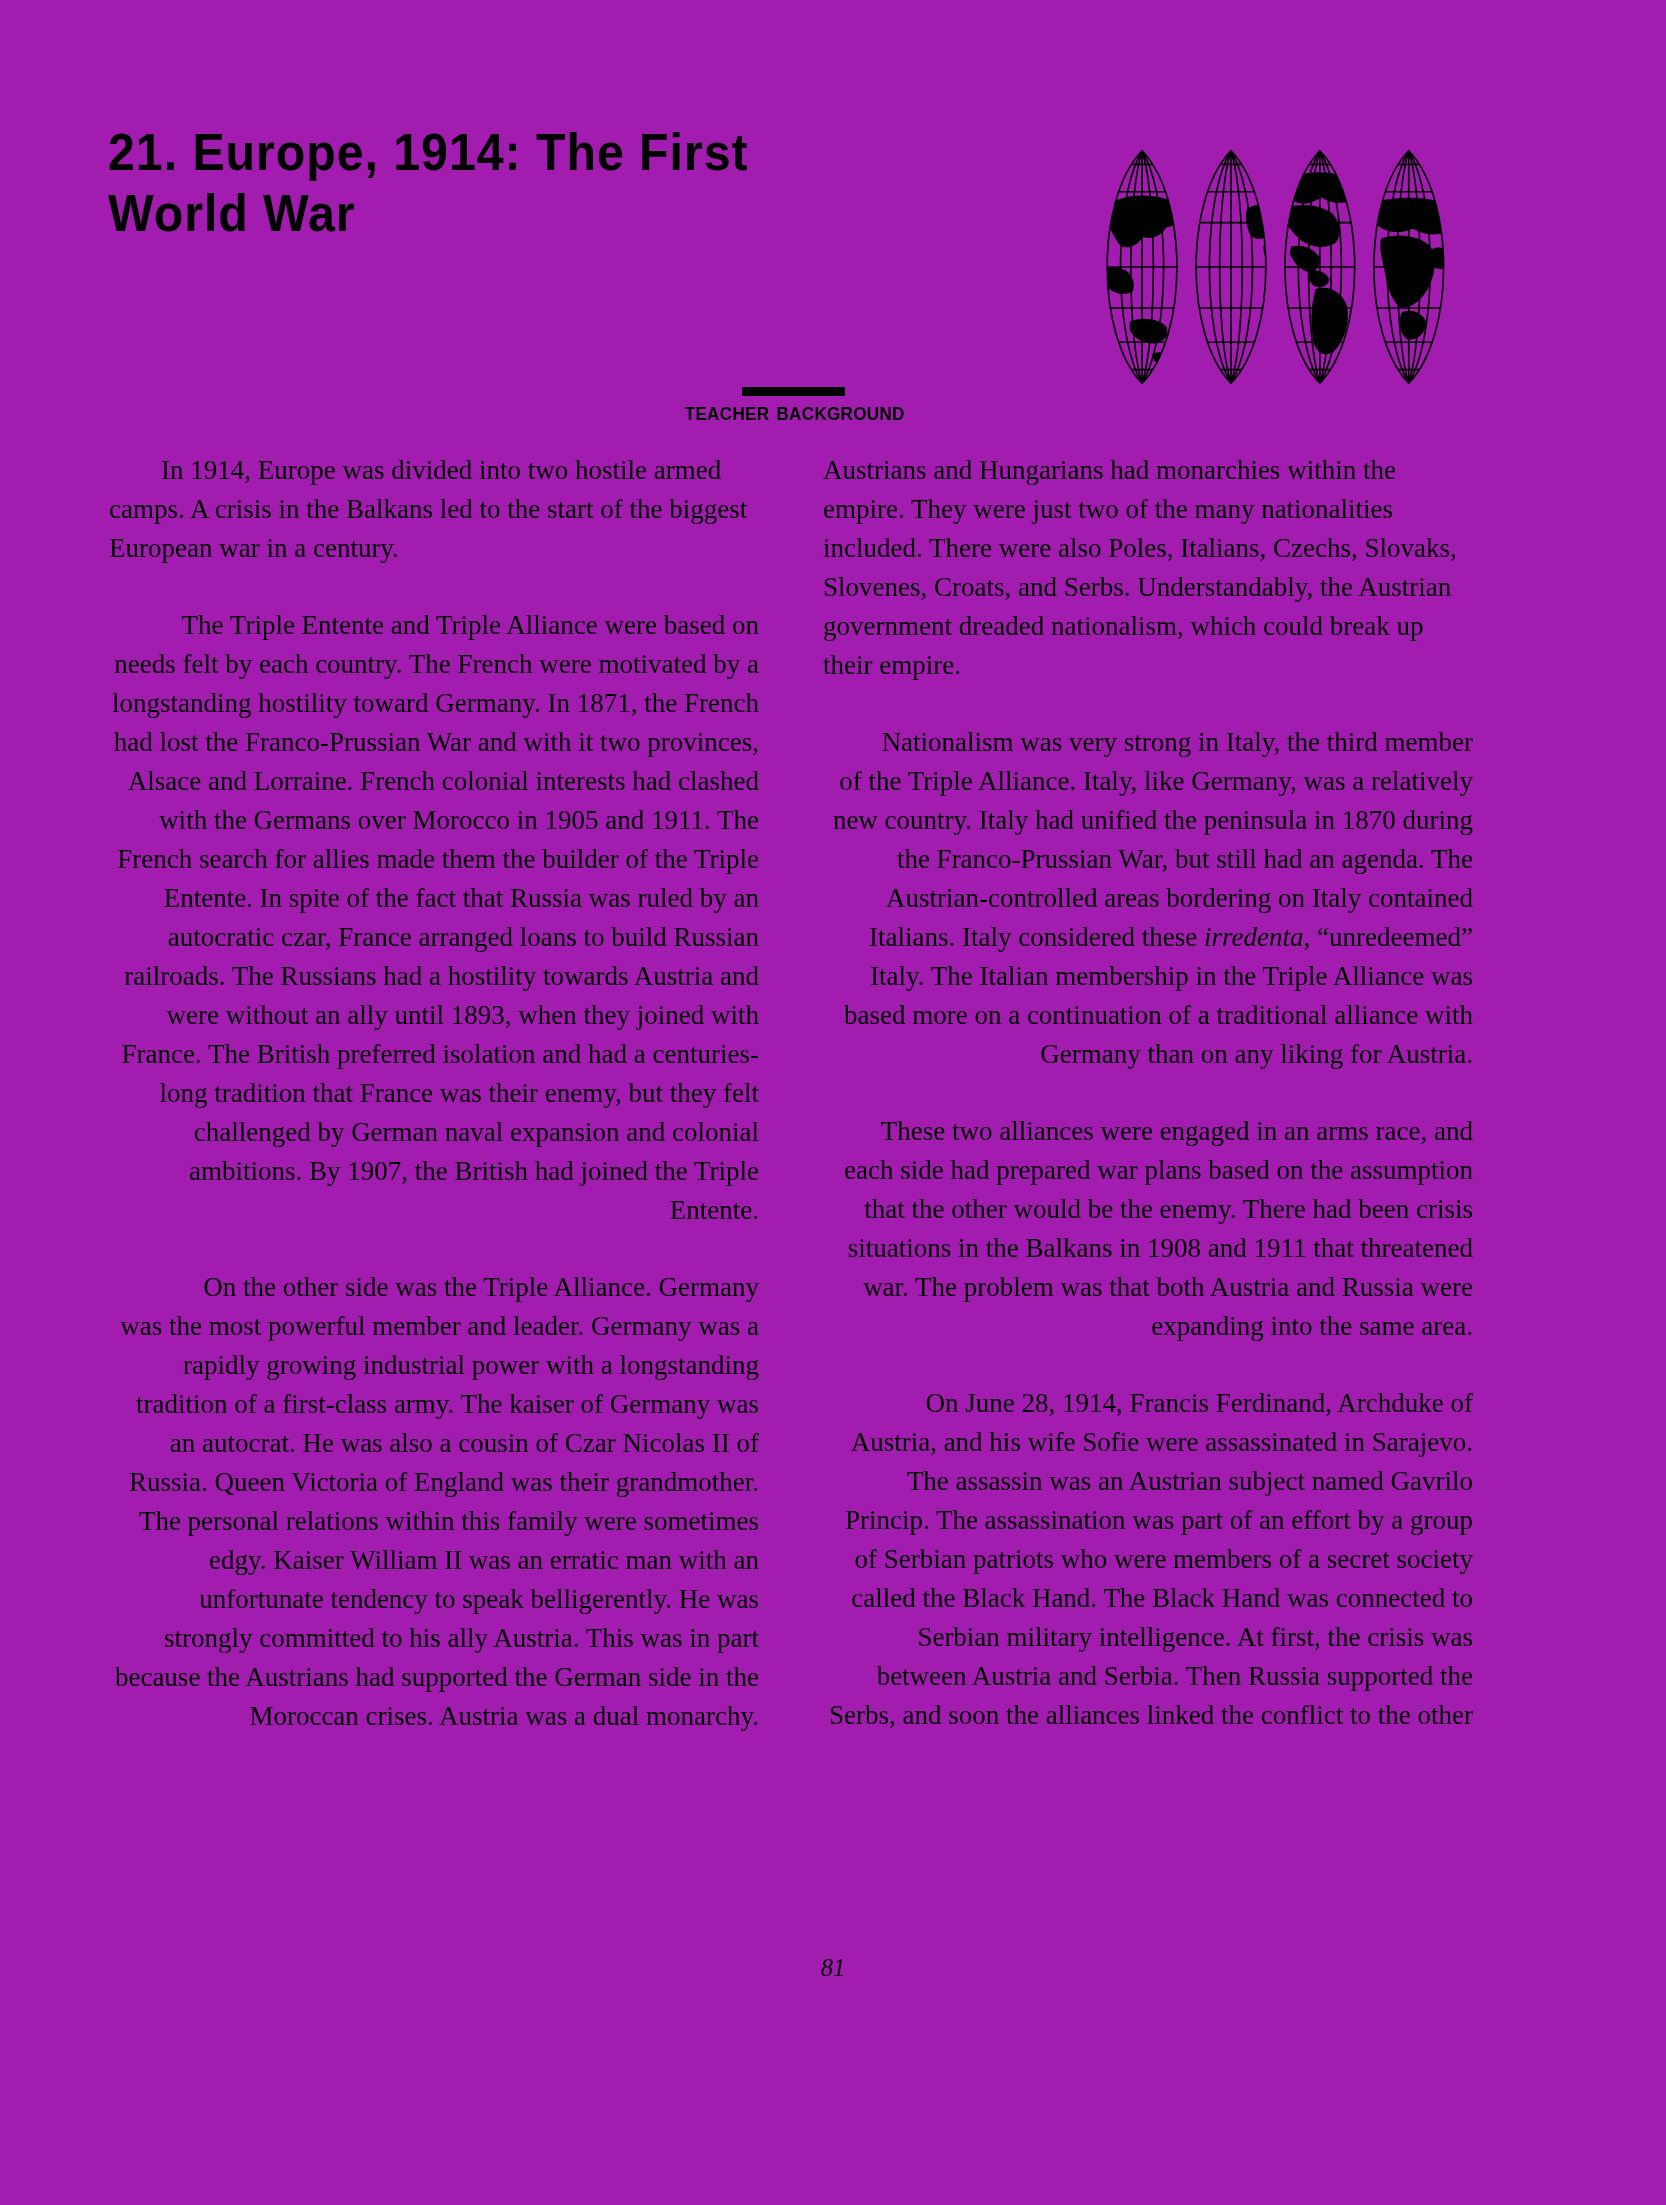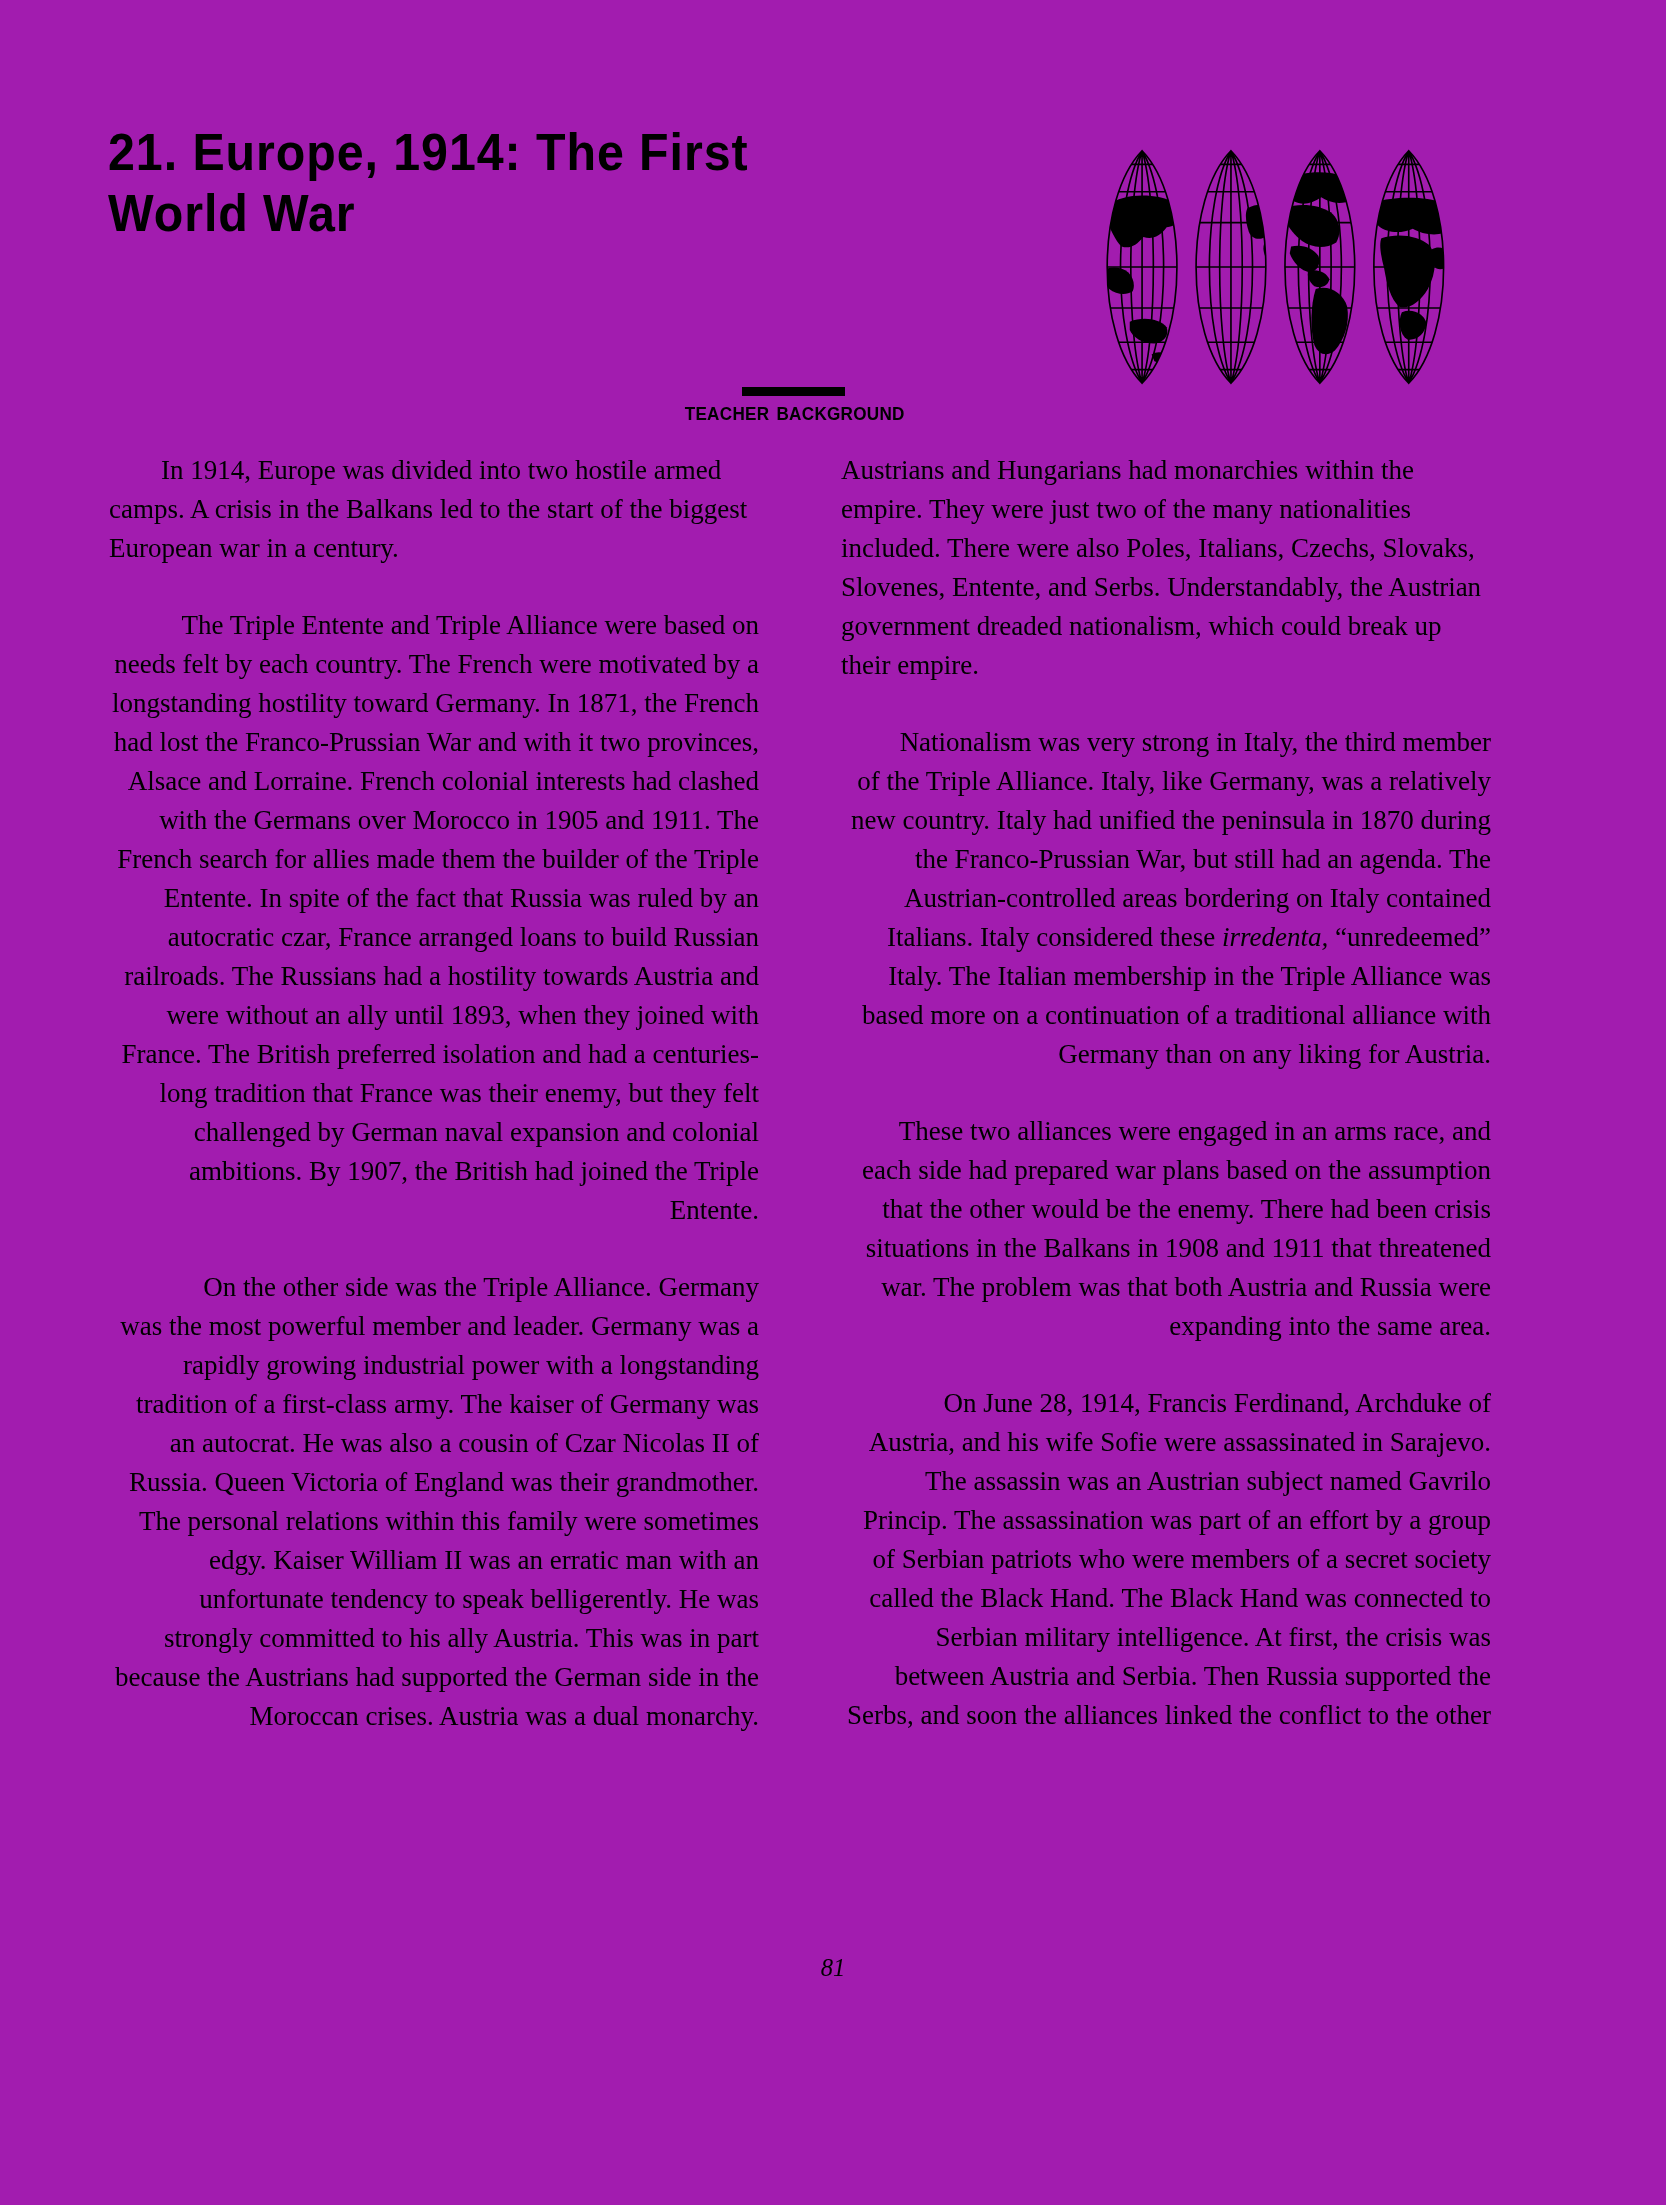--- a/index.html
+++ b/index.html
@@ -87,21 +87,21 @@
     flex: 1 1 auto;
   }
 
   
   .columns {
     position: absolute;
     left: 109px;
     top: 451px;
     width: 1382px;
     display: flex;
-    gap: 82px;
+    gap: 64px;
   }
   .column {
     width: 650px;
     flex: none;
   }
   .column p {
     margin: 0 0 0 0;
     font-size: 27px;
     line-height: 39px;
     text-indent: 52px;
@@ -201,21 +201,21 @@
 
   <div class="columns">
 
     <div class="column">
       <p>In 1914, Europe was divided into two hostile armed camps. A crisis in the Balkans led to the start of the biggest European war in a century.</p>
       <p>The Triple Entente and Triple Alliance were based on needs felt by each country. The French were motivated by a longstanding hostility toward Germany. In 1871, the French had lost the Franco-Prussian War and with it two provinces, Alsace and Lorraine. French colonial interests had clashed with the Germans over Morocco in 1905 and 1911. The French search for allies made them the builder of the Triple Entente. In spite of the fact that Russia was ruled by an autocratic czar, France arranged loans to build Russian railroads. The Russians had a hostility towards Austria and were without an ally until 1893, when they joined with France. The British preferred isolation and had a centuries-long tradition that France was their enemy, but they felt challenged by German naval expansion and colonial ambitions. By 1907, the British had joined the Triple Entente.</p>
       <p>On the other side was the Triple Alliance. Germany was the most powerful member and leader. Germany was a rapidly growing industrial power with a longstanding tradition of a first-class army. The kaiser of Germany was an autocrat. He was also a cousin of Czar Nicolas II of Russia. Queen Victoria of England was their grandmother. The personal relations within this family were sometimes edgy. Kaiser William II was an erratic man with an unfortunate tendency to speak belligerently. He was strongly committed to his ally Austria. This was in part because the Austrians had supported the German side in the Moroccan crises. Austria was a dual monarchy.</p>
     </div>
 
     <div class="column">
-      <p class="cont">Austrians and Hungarians had monarchies within the empire. They were just two of the many nationalities included. There were also Poles, Italians, Czechs, Slovaks, Slovenes, Entente, and Serbs. Understandably, the Austrian government dreaded nationalism, which could break up their empire.</p>
+      <p class="cont">Austrians and Hungarians had monarchies within the empire. They were just two of the many nationalities included. There were also Poles, Italians, Czechs, Slovaks, Slovenes, Croats, and Serbs. Understandably, the Austrian government dreaded nationalism, which could break up their empire.</p>
       <p><span>Nationalism was very strong in Italy, the third member of the Triple Alliance. Italy, like Germany, was a relatively new country. Italy had unified the peninsula in 1870 during the Franco-Prussian War, but still had an agenda. The Austrian-controlled areas bordering on Italy contained Italians. Italy considered these </span><em>irredenta,</em><span> “unredeemed” Italy. The Italian membership in the Triple Alliance was based more on a continuation of a traditional alliance with Germany than on any liking for Austria.</span></p>
       <p>These two alliances were engaged in an arms race, and each side had prepared war plans based on the assumption that the other would be the enemy. There had been crisis situations in the Balkans in 1908 and 1911 that threatened war. The problem was that both Austria and Russia were expanding into the same area.</p>
       <p>On June 28, 1914, Francis Ferdinand, Archduke of Austria, and his wife Sofie were assassinated in Sarajevo. The assassin was an Austrian subject named Gavrilo Princip. The assassination was part of an effort by a group of Serbian patriots who were members of a secret society called the Black Hand. The Black Hand was connected to Serbian military intelligence. At first, the crisis was between Austria and Serbia. Then Russia supported the Serbs, and soon the alliances linked the conflict to the other</p>
     </div>
 
   </div>
 
   <div class="page-number">81</div>
 
 </div>

